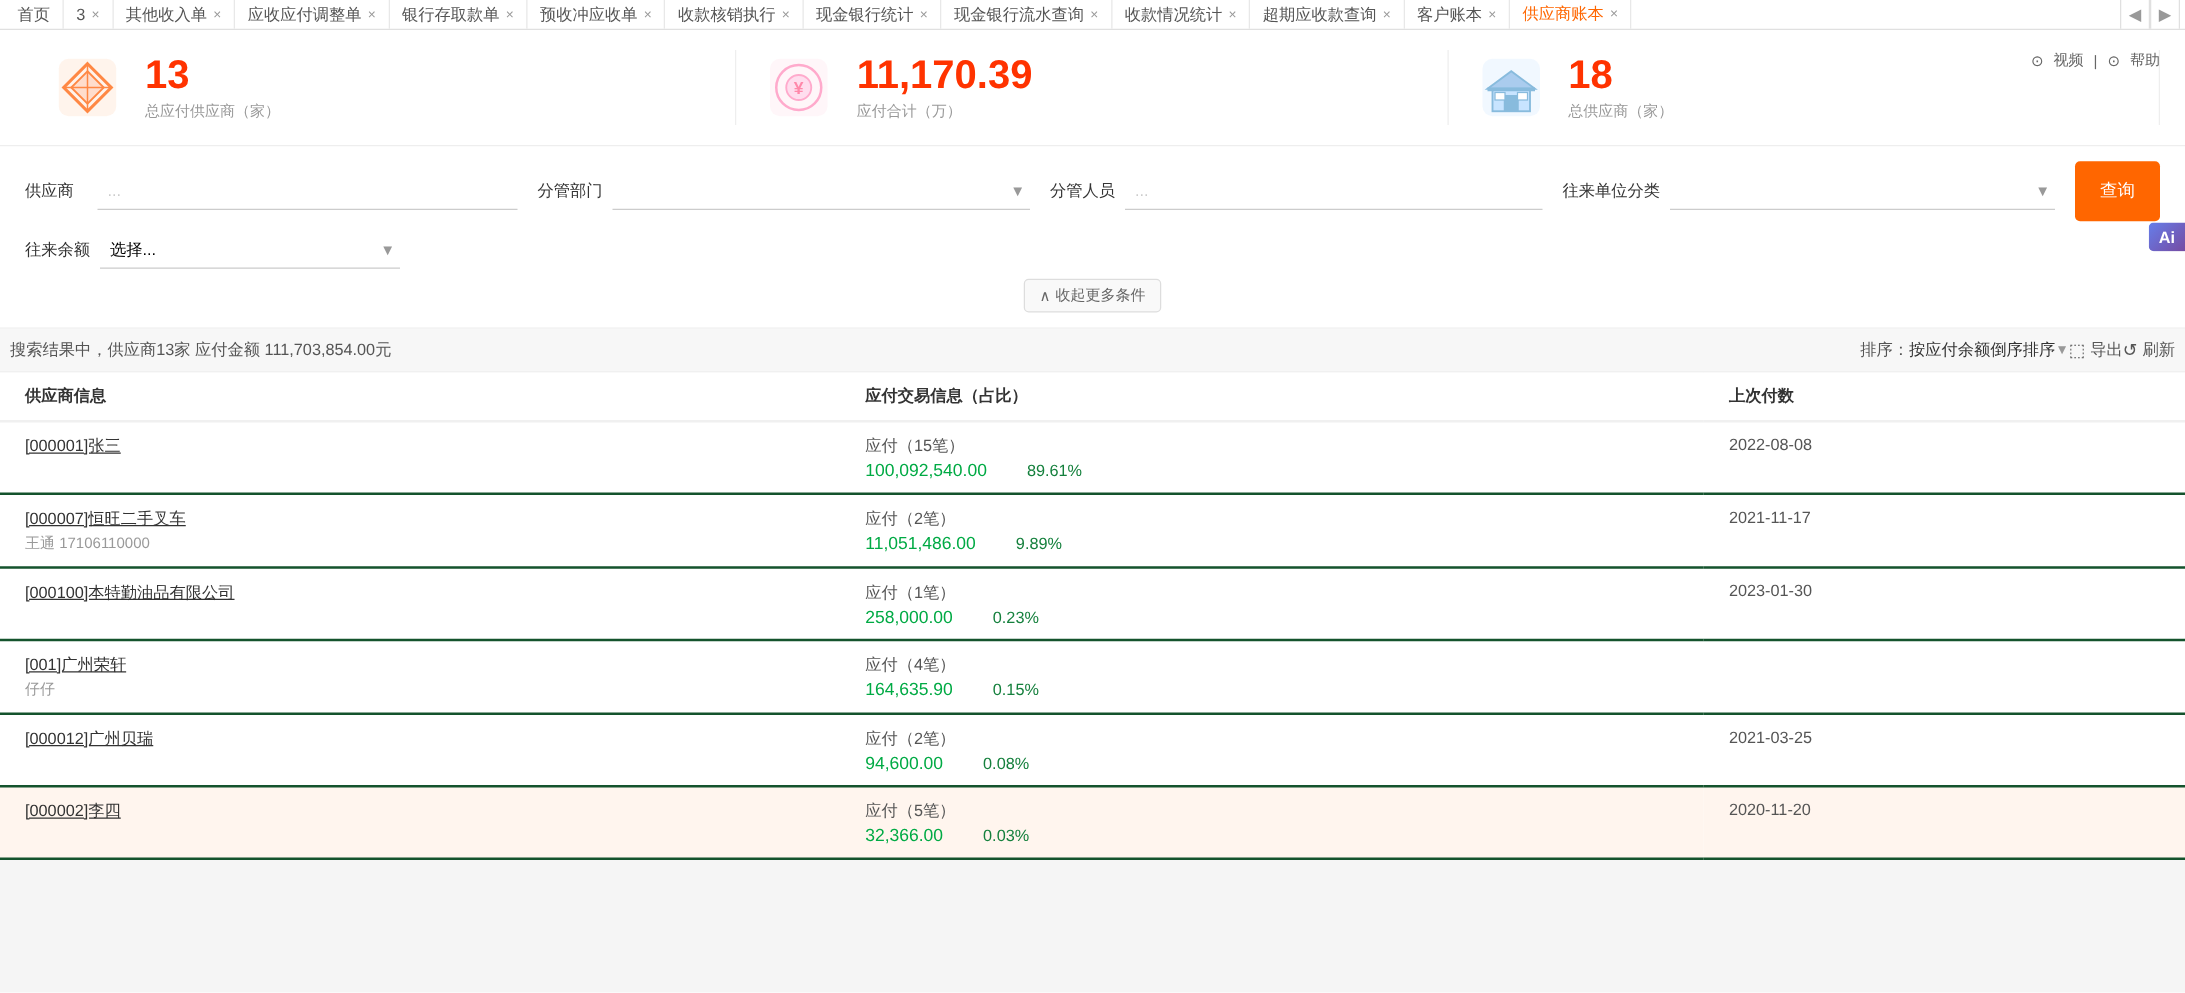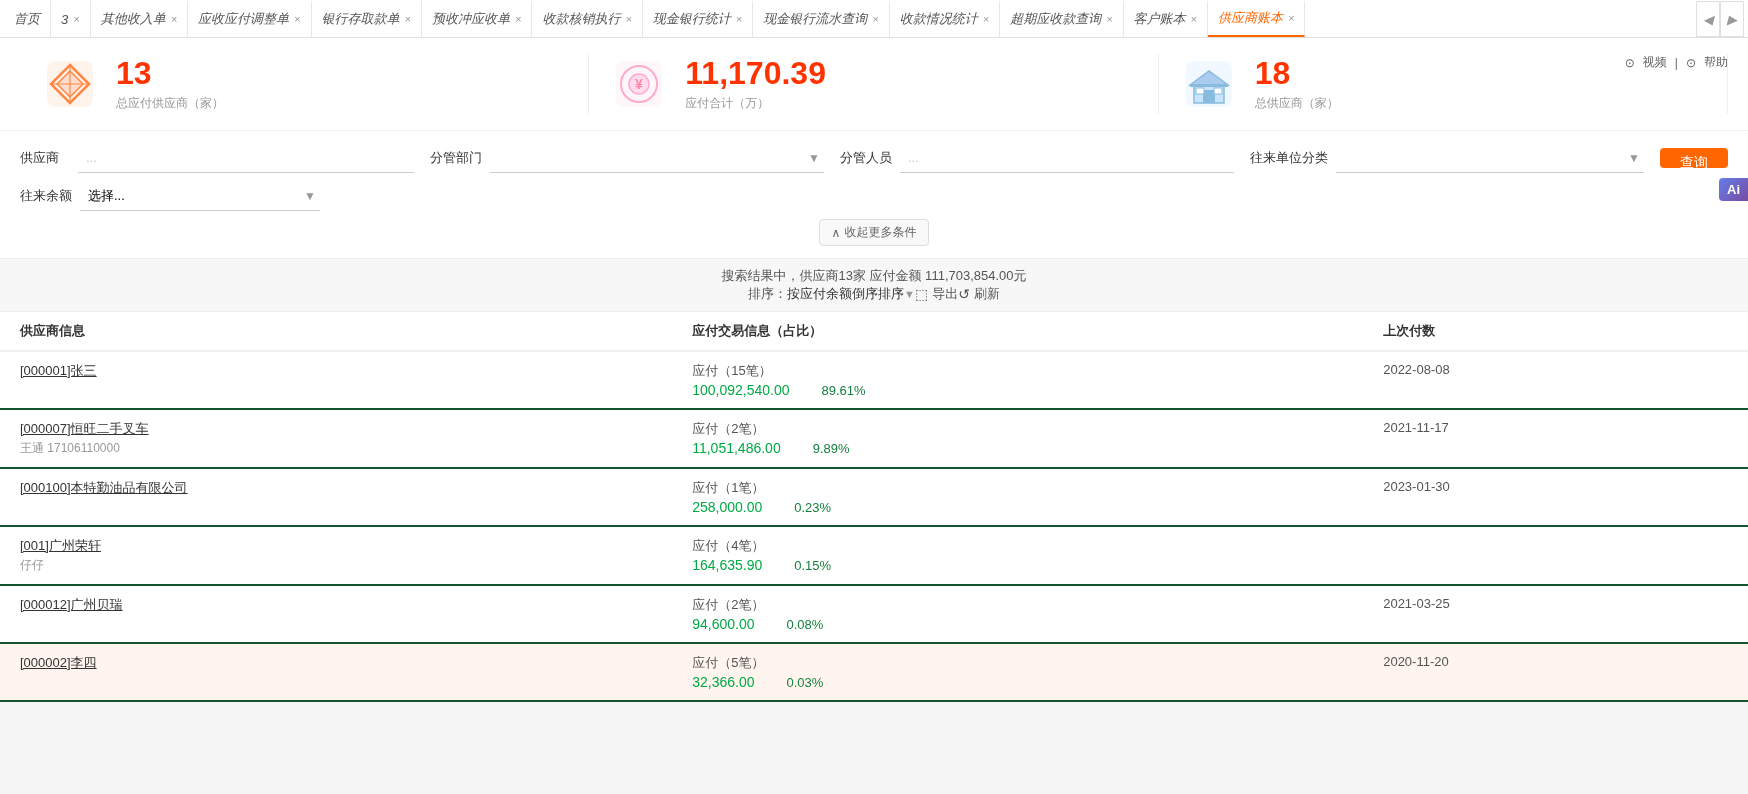--- a/index.html
+++ b/index.html
@@ -3,25 +3,24 @@
   <meta charset="utf-8">
   <style>
     * { box-sizing: border-box; margin: 0; padding: 0; }
     body { font-family: 'Microsoft YaHei', Arial, sans-serif; font-size: 13px; background: #f5f5f5; color: #333; }
 
     
     .top-nav {
       background: #fff;
       border-bottom: 1px solid #e0e0e0;
       display: flex;
-      align-items: flex-end;
-      height: 38px;
+      align-items: center;
+      height: 24px;
       padding: 0 4px;
       overflow: hidden;
-      font-style: italic;
     }
     .nav-tab {
       display: inline-flex;
       align-items: center;
       padding: 0 10px;
       height: 36px;
       white-space: nowrap;
       cursor: pointer;
       font-size: 13px;
       color: #555;
@@ -168,21 +167,21 @@
       font-size: 12px;
     }
     .search-btn {
       background: #ff6600;
       color: #fff;
       border: none;
       padding: 6px 20px;
       border-radius: 4px;
       cursor: pointer;
       font-size: 14px;
-      height: 20px;
+      height: 48px;
       white-space: nowrap;
     }
     .collapse-btn {
       display: flex;
       align-items: center;
       justify-content: center;
       gap: 4px;
       font-size: 12px;
       color: #666;
       cursor: pointer;
@@ -197,21 +196,20 @@
     
     .results-bar {
       background: #f7f7f7;
       padding: 8px 8px;
       display: flex;
       align-items: center;
       justify-content: space-between;
       border-bottom: 1px solid #eee;
       font-size: 13px;
       color: #555;
-      flex-direction: column;
     }
     .results-actions {
       display: flex;
       align-items: center;
       font-size: 13px;
     }
     .sort-label { color: #555; }
     .sort-value { color: #333; cursor: pointer; }
     .action-btn {
       display: flex;

